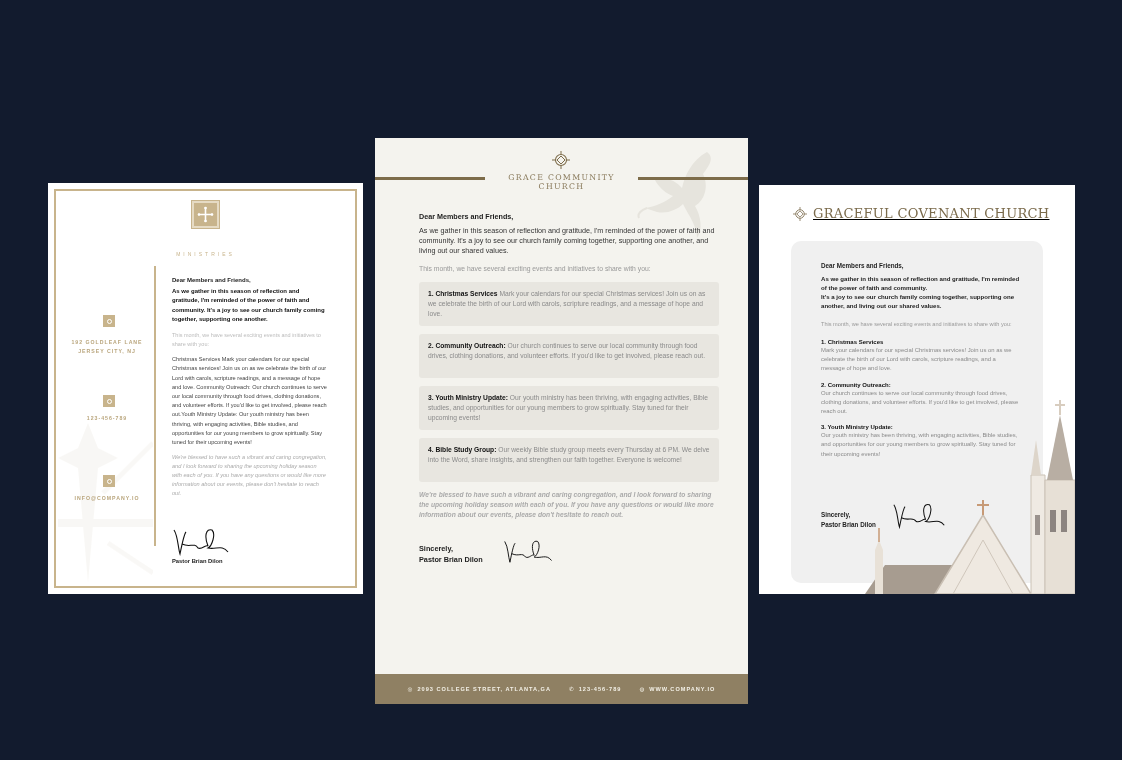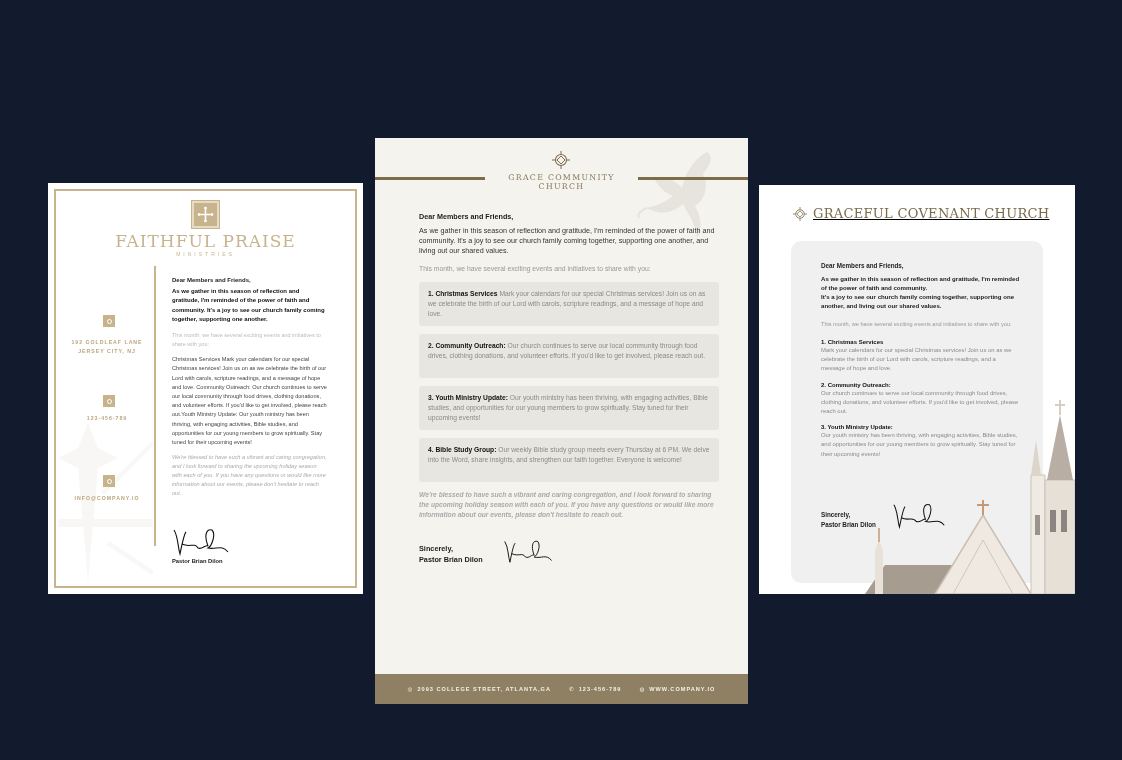--- a/index.html
+++ b/index.html
@@ -76,21 +76,20 @@
   </svg>
   <div class="logo-box">
     <svg width="17" height="17" viewBox="0 0 17 17">
         <path d="M8.5 1 V16 M1 8.5 H16" stroke="#fff" stroke-width="1.6"></path>
         <circle cx="8.5" cy="2" r="1.3" fill="#fff"></circle>
         <circle cx="8.5" cy="15" r="1.3" fill="#fff"></circle>
         <circle cx="2" cy="8.5" r="1.3" fill="#fff"></circle>
         <circle cx="15" cy="8.5" r="1.3" fill="#fff"></circle>
       </svg>
   </div>
-  <div class="brand serif">FAITHFUL PRAISE</div>
   <div class="sub">MINISTRIES</div>
   <div class="vline"></div>
 
   <div class="side-icon" style="left:55px;top:132px;">
       <i></i>
     </div>
   <div class="side-text" style="top:155px;">
     <div>192 GOLDLEAF LANE</div>
     <div>JERSEY CITY, NJ</div>
   </div>

